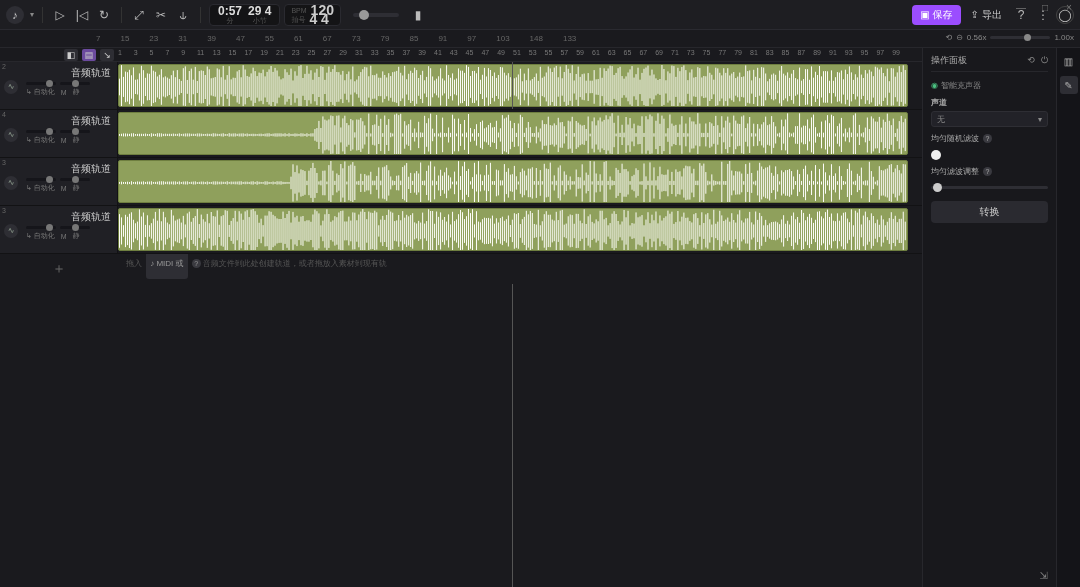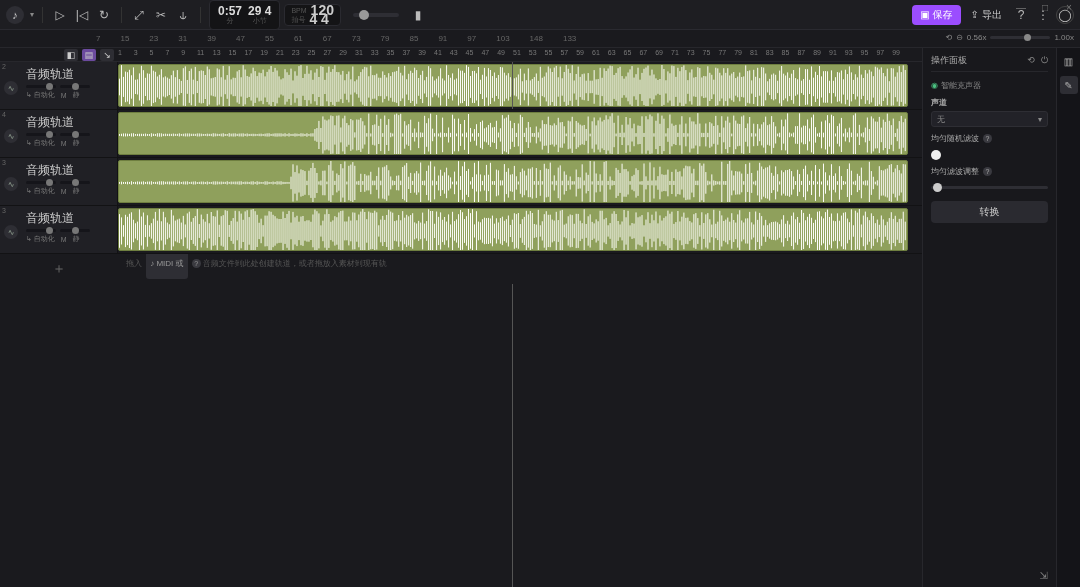--- a/index.html
+++ b/index.html
@@ -5,21 +5,21 @@
   * { margin:0; padding:0; box-sizing:border-box; font-family:"Segoe UI",Arial,sans-serif; -webkit-font-smoothing:antialiased; }
   html,body { width:1080px; height:587px; overflow:hidden; }
   body { background:#1a1a1e; color:#aaa; font-size:10px; position:relative; }
 
   
   .topbar { height:30px; background:#1e1e22; border-bottom:1px solid #2a2a30; display:flex; align-items:center; padding:0 6px; gap:4px; }
   .logo { width:18px; height:18px; border-radius:50%; background:#2e2e34; display:flex; align-items:center; justify-content:center; color:#ccc; font-size:11px; }
   .chev { color:#888; font-size:8px; margin-left:2px; }
   .tb-btn { width:18px; height:18px; display:flex; align-items:center; justify-content:center; color:#bbb; font-size:12px; border-radius:3px; cursor:pointer; }
   .tb-sep { width:1px; height:16px; background:#333; margin:0 4px; }
-  .time-box { display:flex; align-items:center; gap:6px; background:#141416; border:1px solid #2a2a30; border-radius:4px; padding:2px 8px; height:30px; }
+  .time-box { display:flex; align-items:center; gap:6px; background:#141416; border:1px solid #2a2a30; border-radius:4px; padding:2px 8px; height:22px; }
   .tm-val { color:#ddd; font-size:12px; font-weight:600; line-height:11px; }
   .tm-lbl { color:#555; font-size:7px; line-height:7px; }
   .tm-col { display:flex; flex-direction:column; align-items:center; }
   .tempo-box { display:flex; flex-direction:column; justify-content:center; background:#141416; border:1px solid #2a2a30; border-radius:4px; padding:2px 6px; height:22px; }
   .tmp-row { display:flex; align-items:center; gap:4px; line-height:9px; }
   .tmp-lbl { color:#555; font-size:7px; }
   .tmp-val { color:#ccc; font-size:14px; font-weight:600; }
   .vol-slider { width:46px; height:4px; background:#2e2e34; border-radius:2px; position:relative; margin-left:8px; }
   .vol-knob { position:absolute; top:-3px; width:10px; height:10px; border-radius:50%; background:#999; }
   .flex-spacer { flex:1; }
@@ -48,21 +48,21 @@
   .ruler { flex:1; position:relative; background:#1a1a1e; overflow:hidden; color:#777; font-size:7px; }
   .ruler span{position:absolute;top:1px;}
 
   
   .track-row { display:flex; height:48px; border-bottom:1px solid #121214; position:relative; }
   .track-head { width:118px; background:#202025; border-right:1px solid #121214; display:flex; flex-direction:column; padding:2px 4px 2px 2px; position:relative; }
   .tn-row{display:flex;align-items:center;gap:4px;}
   .t-num{position:absolute;left:2px;top:1px;color:#666;font-size:7px;}
   .t-icon{width:14px;height:14px;border-radius:50%;background:#2e2e34;display:flex;align-items:center;justify-content:center;color:#9a9;font-size:8px;margin-top:12px;margin-left:2px;}
   .t-body{flex:1;display:flex;flex-direction:column;gap:2px;padding-left:4px;padding-top:2px;}
-  .t-name{color:#ccc;font-size:12px;}
+  .t-name{color:#ccc;font-size:10px;margin-left:45px;}
   .t-sliders{display:flex;gap:4px;align-items:center;}
   .mini-sl{width:30px;height:3px;background:#15151a;border-radius:2px;position:relative;}
   .mini-sl i{position:absolute;top:-2px;left:20px;width:7px;height:7px;border-radius:50%;background:#777;}
   .t-opts{display:flex;gap:6px;color:#777;font-size:7px;align-items:center;}
   .t-opts span{cursor:pointer;}
 
   .clip-area{flex:1;position:relative;background:#1a1a1e;overflow:hidden;}
   .clip{position:absolute;top:2px;bottom:2px;background:#8fa05c;border:1px solid #6f7f40;border-radius:2px;overflow:hidden;}
   .wave{position:absolute;inset:0;}
   .wave rect{fill:#fdfdf9;}

